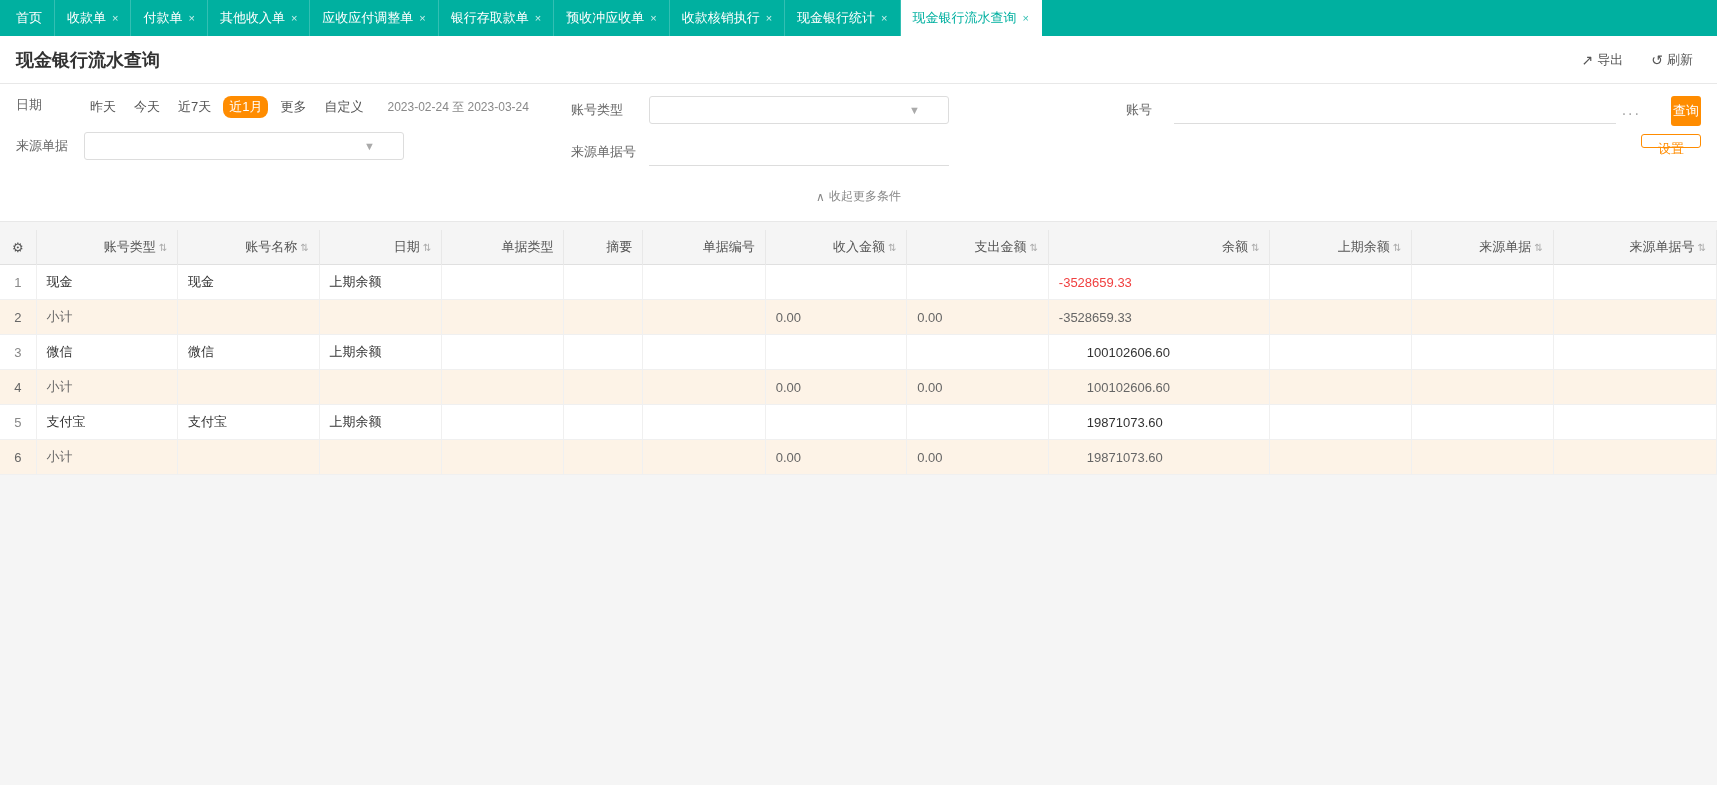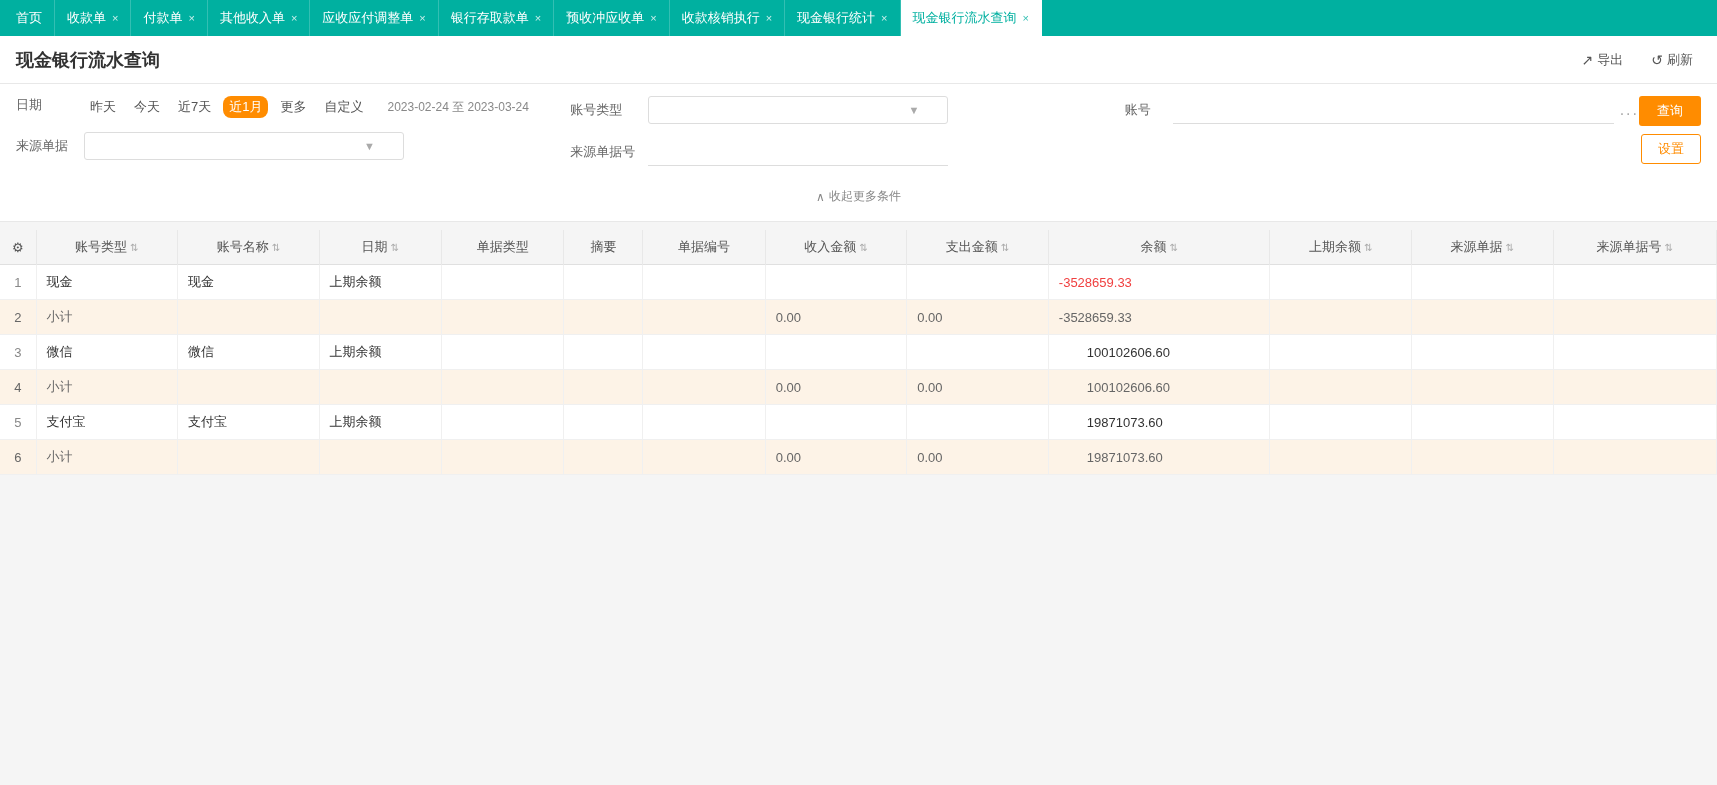--- a/index.html
+++ b/index.html
@@ -141,34 +141,34 @@
       color: #333;
       width: 100%;
       background: transparent;
     }
 
     .query-btn {
       background: #ff8c00;
       color: #fff;
       border: none;
       border-radius: 3px;
-      padding: 6px 18px;
+      padding: 6px 2px;
       font-size: 13px;
       cursor: pointer;
       height: 30px;
     }
     .settings-btn {
       background: #fff;
       color: #ff8c00;
       border: 1px solid #ff8c00;
       border-radius: 3px;
       padding: 5px 16px;
       font-size: 13px;
       cursor: pointer;
-      height: 30px;
+      height: 14px;
       margin-top: 4px;
     }
 
     .filter-actions {
       display: flex;
       flex-direction: column;
       align-items: flex-end;
       gap: 4px;
       margin-left: auto;
     }
@@ -196,21 +196,21 @@
       font-size: 13px;
     }
     thead tr {
       background: #f5f5f5;
       border-bottom: 1px solid #e0e0e0;
     }
     thead th {
       padding: 8px 10px;
       font-weight: normal;
       color: #555;
-      text-align: center;
+      text-align: right;
       white-space: nowrap;
       border-right: 1px solid #e8e8e8;
       position: relative;
     }
     thead th .sort-icon {
       color: #aaa;
       font-size: 10px;
       margin-left: 3px;
     }
     thead th.settings-col {

